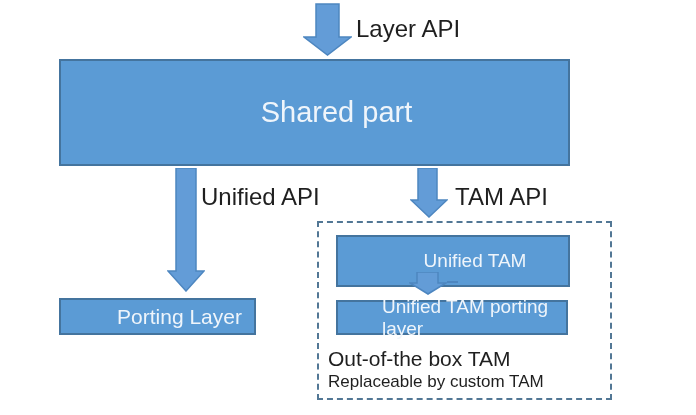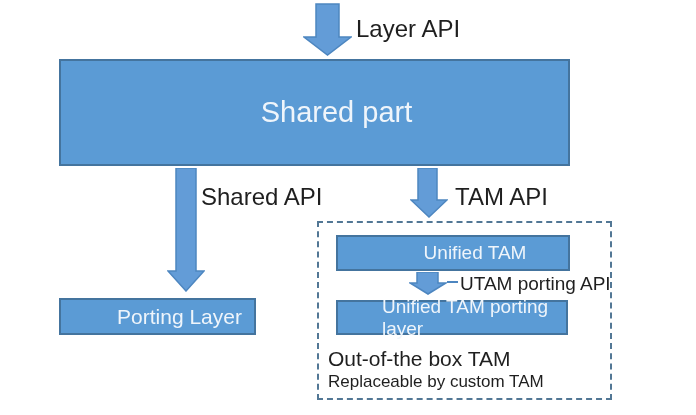--- a/index.html
+++ b/index.html
@@ -14,21 +14,21 @@
     position:absolute;
     background:#5B9BD5;
     border:2px solid #44749E;
     box-sizing:border-box;
     display:flex;align-items:center;justify-content:center;
     color:#EFF5FB;
     padding-left:44px;
   }
   .box-shared{left:59px;top:59px;width:511px;height:107px;font-size:29px;}
   .box-porting{left:59px;top:298px;width:197px;height:37px;font-size:21px;}
-  .box-utam{left:336px;top:235px;width:234px;height:36px;font-size:19px;}
+  .box-utam{left:336px;top:235px;width:234px;height:52px;font-size:19px;}
   .box-utam-pl{left:336px;top:300px;width:232px;height:35px;font-size:19px;}
   .dashed-region{
     position:absolute;
     left:317px;top:221px;width:295px;height:179px;
     border:2px dashed #527795;
     box-sizing:border-box;
   }
   .lbl{
     position:absolute;
     color:#1F1F1F;
@@ -61,42 +61,41 @@
   </svg>
   <div class="lbl lbl-public">Layer API</div>
 
   <div class="box box-shared">
     <span>Shared part</span>
   </div>
 
   <svg class="arrow arrow-porting" width="38" height="124" viewBox="0 0 38 124">
     <polygon points="9,0 29,0 29,103 37,103 19,123 1,103 9,103" fill="#639CD7" stroke="#4D86C0" stroke-width="1.5"></polygon>
   </svg>
-  <div class="lbl lbl-porting">Shared API</div>
+  <div class="lbl lbl-porting">Unified API</div>
 
   <svg class="arrow arrow-tam" width="38" height="50" viewBox="0 0 38 50">
     <polygon points="8,0 27,0 27,32 37,32 19,49 1,32 8,32" fill="#639CD7" stroke="#4D86C0" stroke-width="1.5"></polygon>
   </svg>
   <div class="lbl lbl-tam">TAM API</div>
 
   <div class="box box-porting">
     <span>Porting Layer</span>
   </div>
 
   <div class="dashed-region"></div>
 
   <div class="box box-utam">
     <span>Unified TAM</span>
   </div>
 
   <svg class="arrow arrow-utam" width="38" height="23" viewBox="0 0 38 23">
     <polygon points="8,0 29,0 29,11 37,11 19,22 1,11 8,11" fill="#639CD7" stroke="#4D86C0" stroke-width="1.5"></polygon>
   </svg>
   <div class="arrow-utam-tail"></div>
-  <div class="lbl lbl-utam">UTAM porting API</div>
 
   <div class="box box-utam-pl">
     <span>Unified TAM porting layer</span>
   </div>
 
   <div class="lbl lbl-oob">Out-of-the box TAM</div>
   <div class="lbl lbl-repl">Replaceable by custom TAM</div>
 
 </div>
 

